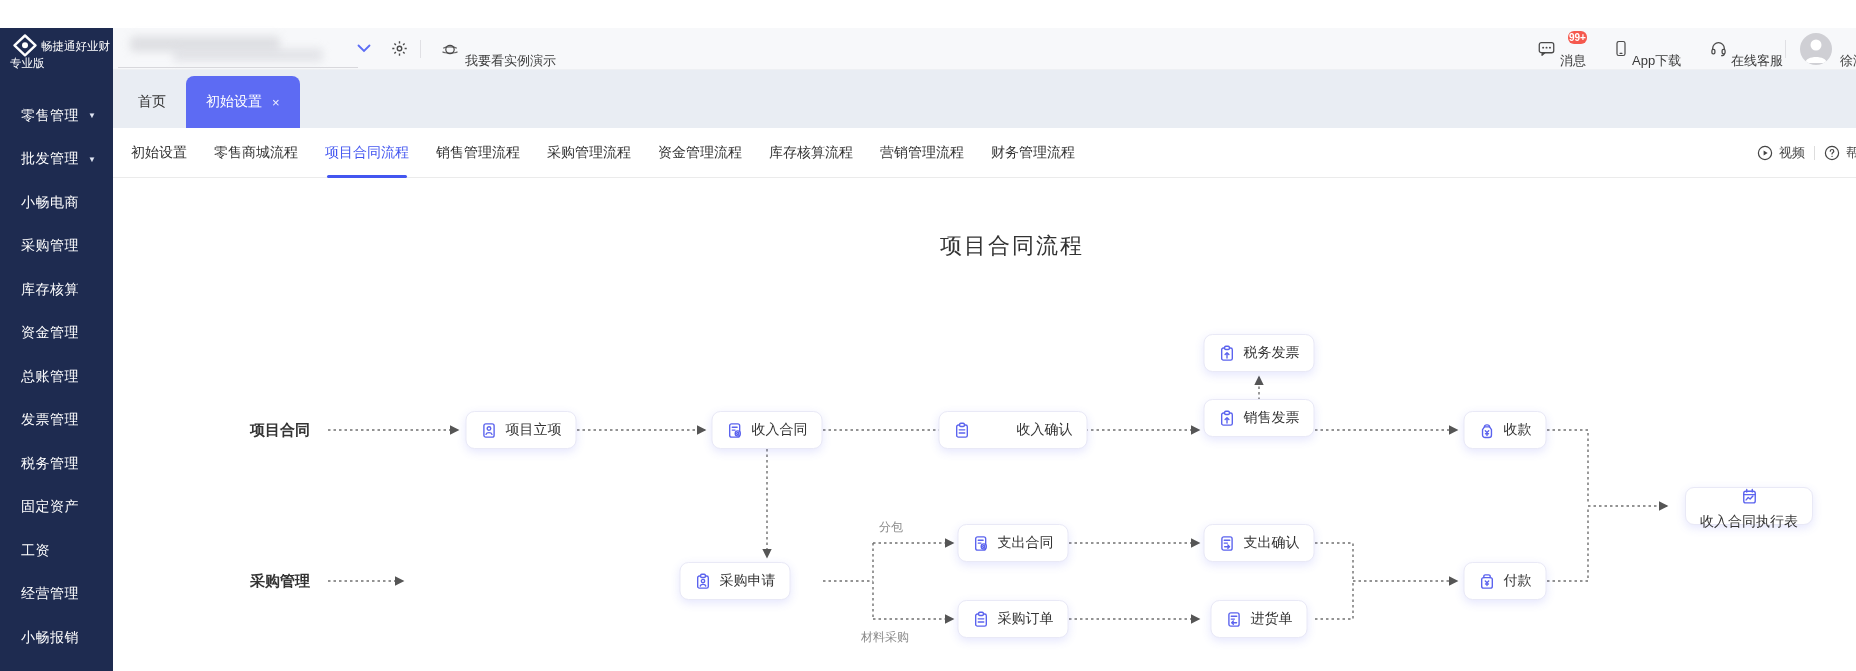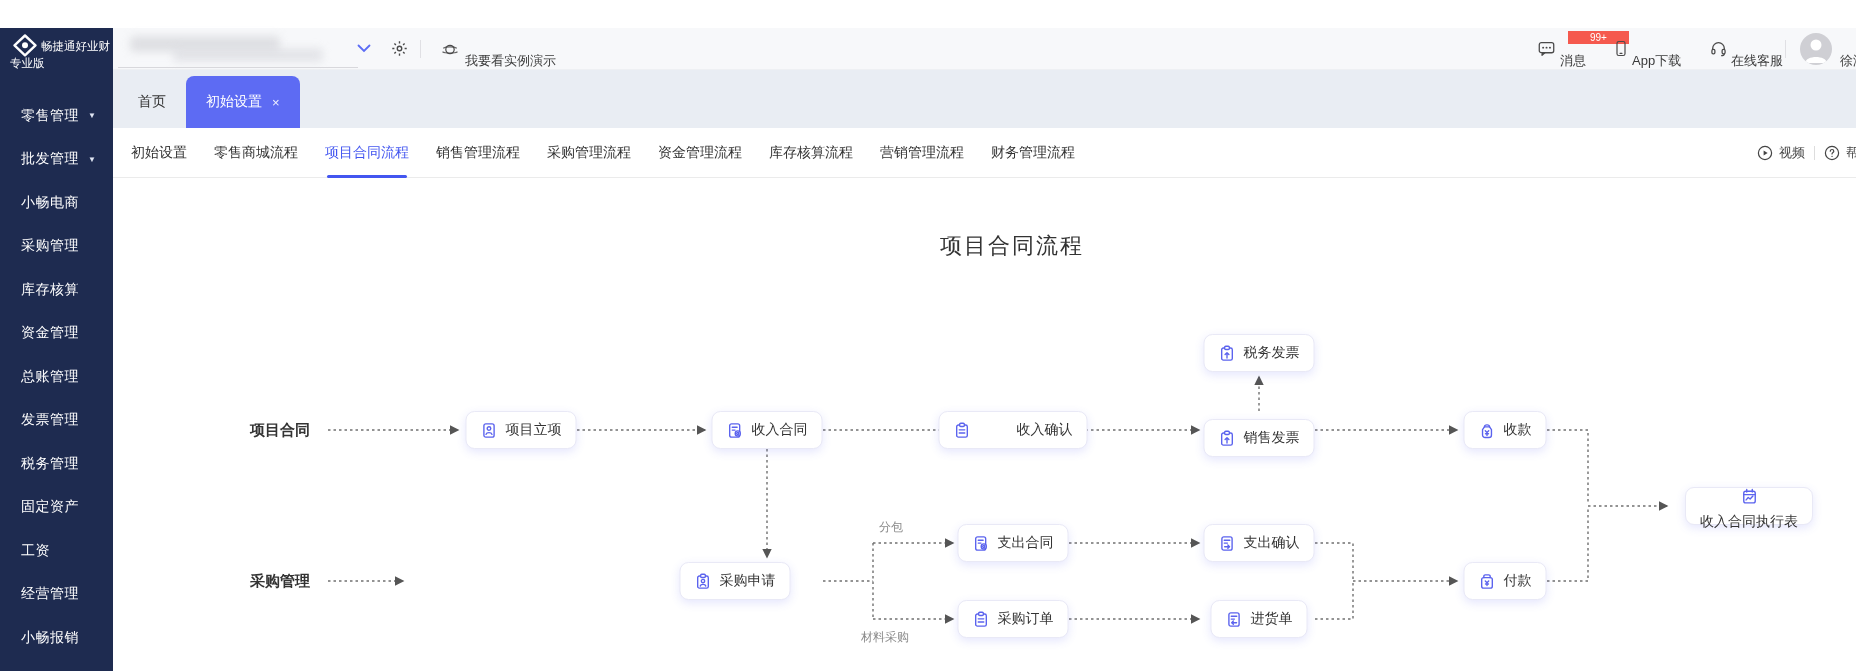--- a/index.html
+++ b/index.html
@@ -20,21 +20,21 @@
   .caret{margin-left:9px;font-size:8px;color:#dfe5f2}
 
   
   .topbar{position:absolute;left:113px;top:28px;width:1743px;height:42px;background:#f7f8fa;border-bottom:1px solid #eef0f3}
   .blur1{position:absolute;left:17px;top:8px;width:150px;height:16px;background:#d7d8dc;border-radius:4px;filter:blur(4px);opacity:.75}
   .blur2{position:absolute;left:60px;top:20px;width:150px;height:14px;background:#dcdde2;border-radius:4px;filter:blur(4px);opacity:.7}
   .acct-line{position:absolute;left:5px;top:39px;width:240px;height:1px;background:#d8d8dc}
   .tb-ic{position:absolute;top:12px}
   .tb-divider{position:absolute;top:12px;width:1px;height:18px;background:#e0e0e4}
   .tb-text{position:absolute;top:12px;height:42px;display:flex;align-items:center;font-size:13px;color:#3a3a3a;white-space:nowrap}
-  .badge{position:absolute;left:1455px;top:3px;background:#f5594e;color:#fff;font-size:10px;border-radius:0;padding:1px 22px;font-weight:normal}
+  .badge{position:absolute;left:1455px;top:3px;background:#f5594e;color:#fff;font-size:10px;border-radius:6px;padding:1px 1px;font-weight:bold}
   .avatar{position:absolute;left:1687px;top:5px;width:32px;height:32px;border-radius:50%;background:#cfcfd4;overflow:hidden}
 
   
   .tabstrip{position:absolute;left:113px;top:70px;width:1743px;height:58px;background:#e9edf3;display:flex;align-items:flex-end;padding-left:5px}
   .wtab{height:52px;display:flex;align-items:center;justify-content:center;padding:0 20px;font-size:14px;color:#333;cursor:pointer}
   .wtab.active{background:#5d6bf3;color:#fff;border-radius:8px 8px 0 0;gap:10px}
   .wtab .x{font-size:13px;opacity:.9}
 
   
   .content{position:absolute;left:113px;top:128px;width:1743px;height:543px;background:#fff}
@@ -272,21 +272,21 @@
             <span>收入合同</span>
           </div>
           <div class="fnode" style="left: 900px; top: 252px; gap: 46px;">
             <svg class="oic" width="17" height="17" viewBox="0 0 16 16" fill="none" stroke="#5b63ee" stroke-width="1.3" stroke-linecap="round" stroke-linejoin="round">
               <rect x="3" y="2.8" width="10" height="11.4" rx="1.6"></rect>
               <rect x="5.8" y="1.2" width="4.4" height="3" rx="1" fill="#fff"></rect>
               <path d="M5.4 7.4h5.2M5.4 10.4h5.2"></path>
             </svg>
             <span>收入确认</span>
           </div>
-          <div class="fnode" style="left: 1146px; top: 260px;">
+          <div class="fnode" style="left: 1146px; top: 240px;">
             <svg class="oic" width="17" height="17" viewBox="0 0 16 16" fill="none" stroke="#5b63ee" stroke-width="1.3" stroke-linecap="round" stroke-linejoin="round">
               <rect x="3" y="2.8" width="10" height="11.4" rx="1.6"></rect>
               <rect x="5.8" y="1.2" width="4.4" height="3" rx="1" fill="#fff"></rect>
               <path d="M8 12.2V7.2M8 7.2L6.2 9M8 7.2L9.8 9"></path>
             </svg>
             <span>销售发票</span>
           </div>
           <div class="fnode" style="left: 1146px; top: 175px;">
             <svg class="oic" width="17" height="17" viewBox="0 0 16 16" fill="none" stroke="#5b63ee" stroke-width="1.3" stroke-linecap="round" stroke-linejoin="round">
               <rect x="3" y="2.8" width="10" height="11.4" rx="1.6"></rect>

